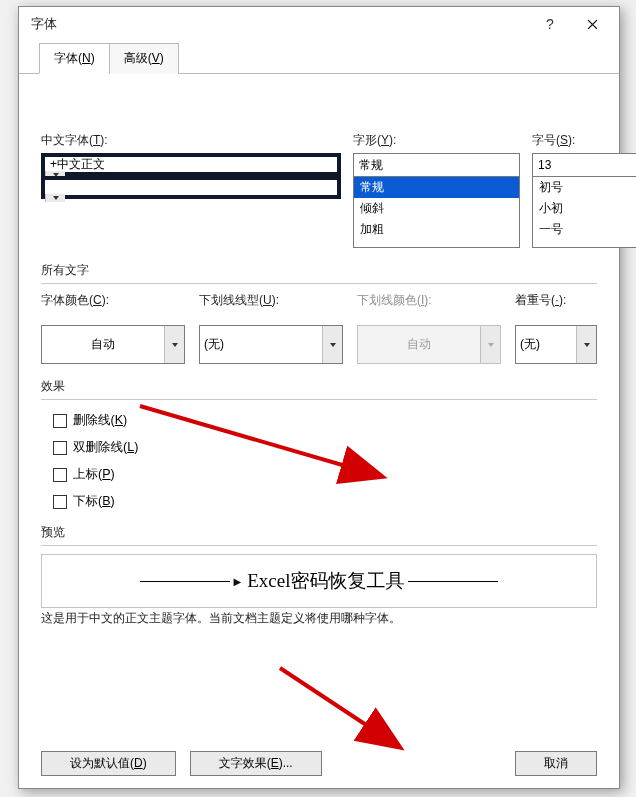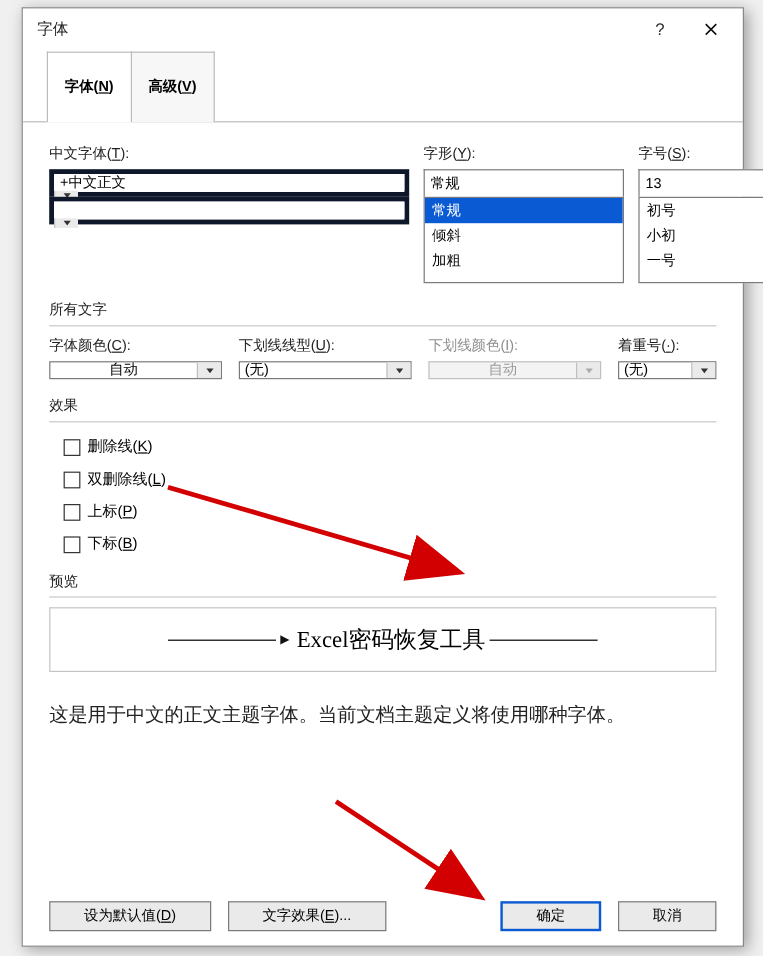--- a/index.html
+++ b/index.html
@@ -38,38 +38,37 @@
     font-size:14px;
     color:#333;
   }
   .tabs {
     display:flex;
     padding:2px 20px 0 20px;
     border-bottom:1px solid #bbb;
     gap:0;
   }
   .tab {
-    padding:20px 14px;
+    padding:6px 14px;
     border:1px solid #bbb;
     border-bottom:none;
     background:#f7f7f7;
     margin-right:-1px;
     margin-bottom:-1px;
     font-size:12px;
     position:relative;
-    font-weight:bold;
   }
   .tab.active { background:#fff; z-index:2; border-bottom:1px solid #fff;}
   .content {
     flex:1;
     padding:18px 22px 10px 22px;
     position:relative;
   }
   .label { font-size:12px; color:#222; margin-bottom:4px;}
-  .row { display:flex; gap:12px;}
+  .row { display:flex; gap:12px;margin-top:40px;}
   .combo {
     display:flex;
     height:23px;
     border:4px solid #0f172a;
     flex-direction:column;
   }
   .combo input {
     flex:1; border:none; outline:none;
     padding:0 5px; font-size:12px; font-family: "Microsoft YaHei", Arial, sans-serif;
   }
@@ -89,25 +88,25 @@
   .listbox .item { padding:2px 6px; white-space:nowrap;}
   .listbox .item.sel { background:#0a5bd3; color:#fff;}
   .section-label {
     font-size:12px; color:#222;
     border-bottom:1px solid #c9c9c9;
     padding-bottom:4px;
     margin: 14px 0 8px 0;
   }
 
   .cols4 { display:flex; gap:14px;}
-  .col { display:flex; flex-direction:column; flex:1;}
+  .col { display:flex; flex-direction:column; flex:1;gap:12px;}
 
   .dropdown {
     display:flex;
-    height:15px;
+    height:39px;
     border:1px solid #7a7a7a;
     background:#fff;
   }
   .dropdown.disabled { border-color:#c0c0c0; color:#9a9a9a; background:#f3f3f3;}
   .dropdown .ddtxt { flex:1; display:flex; align-items:center; justify-content:center; font-size:12px; padding:0 4px;}
   .dropdown .ddbtn {
     width:20px; border-left:1px solid #c0c0c0;
     display:flex; align-items:center; justify-content:center;
     background:#eaeaea;
   }
@@ -139,21 +138,21 @@
 
   .preview-box {
     border:1px solid #c4c4c4;
     height:54px;
     margin-top:6px;
     display:flex; align-items:center; justify-content:center;
     font-size:19px;
     font-family: "SimSun","Times New Roman",serif;
   }
   .preview-box .tri { font-size:10px; margin-right:6px; color:#111; letter-spacing:0;}
-  .preview-desc { font-size:16px; margin-top:26px; color:#222;}
+  .preview-desc { font-size:12px; margin-top:2px; color:#222;}
   .underline-seg { border-bottom:1px solid #000; width:90px; display:inline-block; vertical-align:middle; margin:0 4px;}
 
   .buttons-bar {
     height:50px;
     display:flex; align-items:center;
     padding:0 22px;
     gap:14px;
   }
   .buttons-bar .spacer { flex:1;}
   .btn {
@@ -318,23 +317,20 @@
   </div>
 
   <div class="buttons-bar">
     <button class="btn">
         <span>设为默认值(<span class="u">D</span>)</span>
       </button>
     <button class="btn">
         <span>文字效果(<span class="u">E</span>)...</span>
       </button>
     <div class="spacer"></div>
-    <button class="btn primary">
-        <span>确定</span>
-      </button>
     <button class="btn">
         <span>取消</span>
       </button>
   </div>
 
 </div>
 
 <svg class="arrow-svg" style="left:0;top:0;width:636px;height:797px;">
   <defs>
     <marker id="ah" markerWidth="12" markerHeight="12" refX="10" refY="5" orient="auto">

